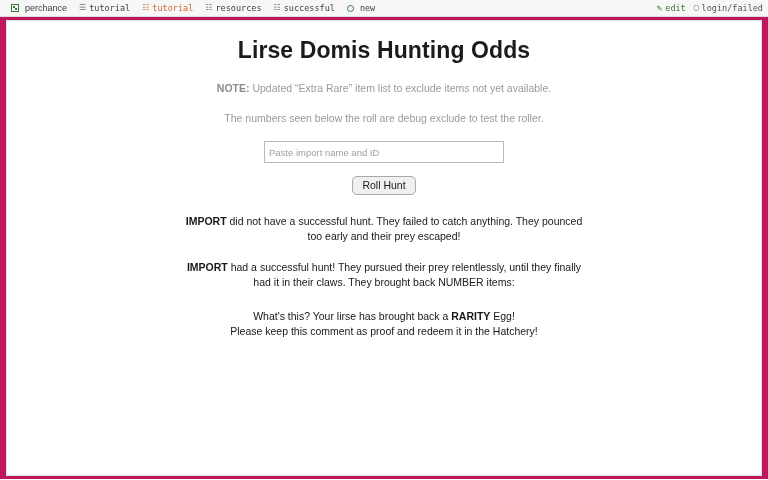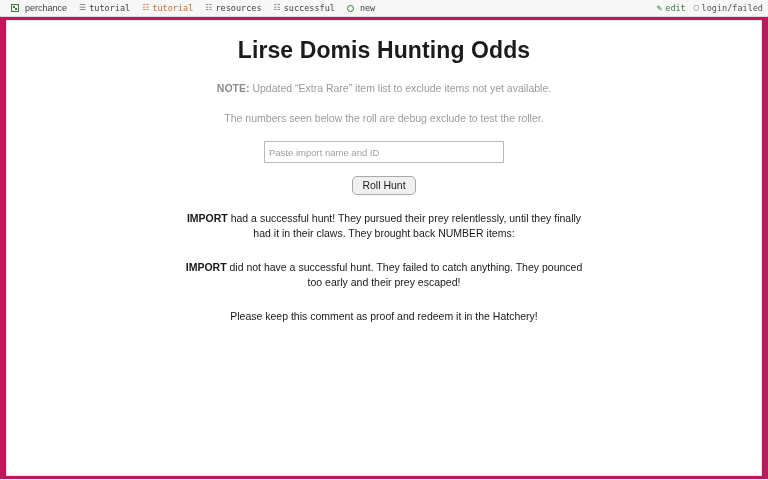--- a/index.html
+++ b/index.html
@@ -223,27 +223,30 @@
       <div class="debug">The numbers seen below the roll are debug exclude to test the roller.</div>
 
       <div class="input-wrap">
         <input class="import-input" type="text" placeholder="Paste import name and ID" style="">
       </div>
 
       <div class="btn-wrap">
         <button class="roll-btn">Roll Hunt</button>
       </div>
 
+      <div class="result-block result-1">
+        <b>IMPORT</b><span> did not have a successful hunt. They failed to catch anything. They pounced too early and their prey escaped!</span>
+      </div>
+
       <div class="result-block result-2">
         <b>IMPORT</b><span> had a successful hunt! They pursued their prey relentlessly, until they finally had it in their claws. They brought back </span><span>NUMBER</span><span> items:</span>
       </div>
 
-      <div class="result-block result-1">
-        <b>IMPORT</b><span> did not have a successful hunt. They failed to catch anything. They pounced too early and their prey escaped!</span>
-      </div>
-
       <div class="egg-block">
+        <div>
+          <span>What's this? Your lirse has brought back a </span><b>RARITY</b><span> Egg!</span>
+        </div>
         <div>Please keep this comment as proof and redeem it in the Hatchery!</div>
       </div>
 
     </div>
   </div>
 </div>
 
 </body></html>

